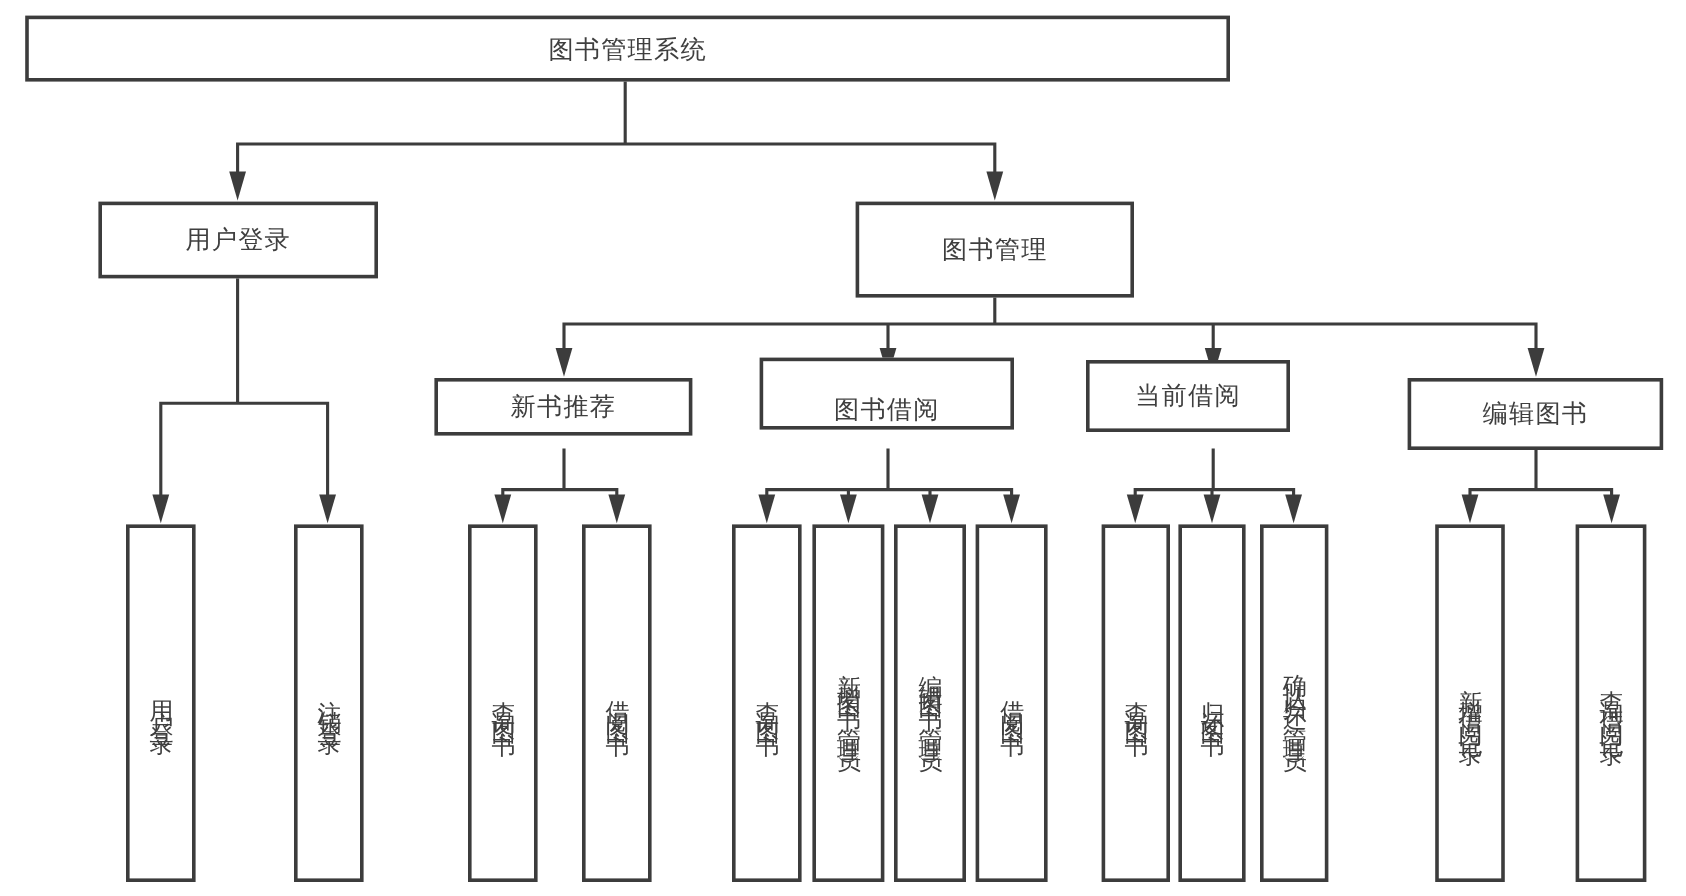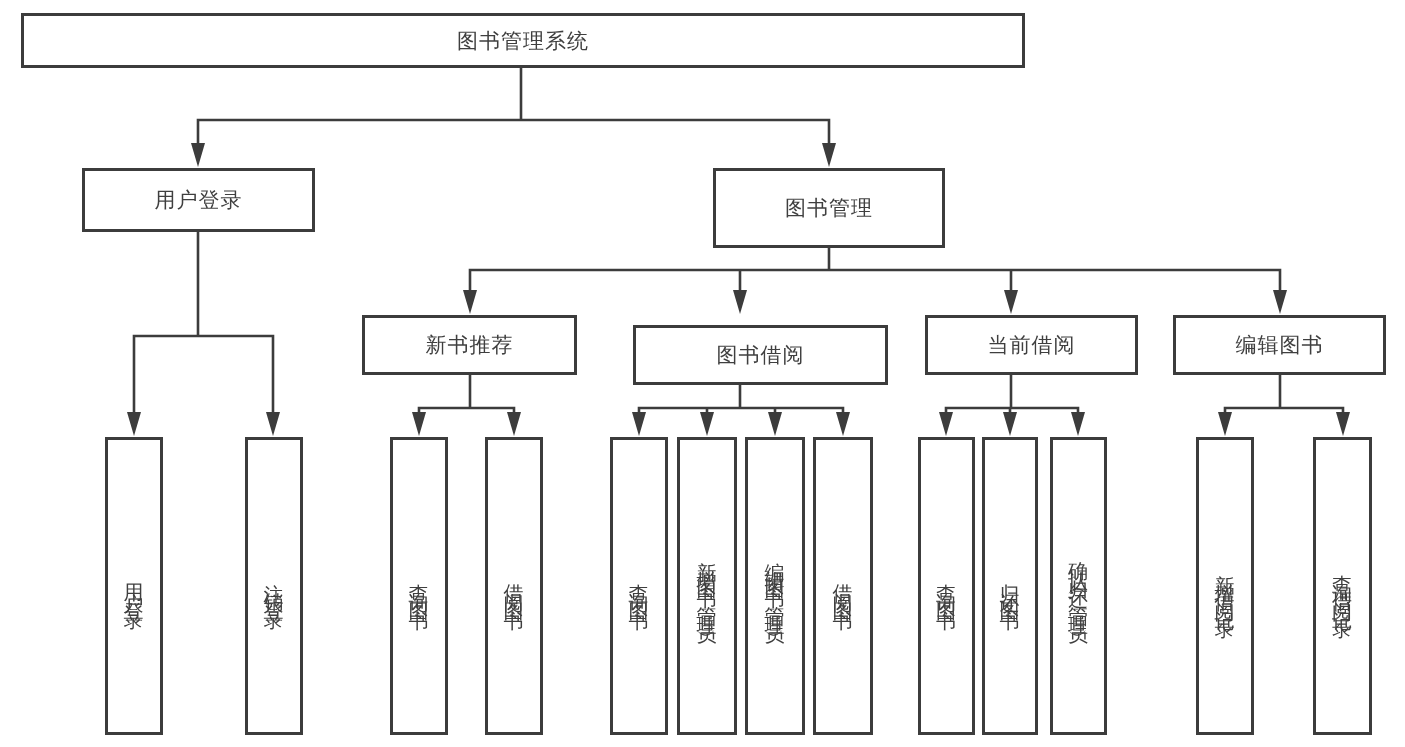--- a/index.html
+++ b/index.html
@@ -98,27 +98,27 @@
     <span class="hlabel">图书管理系统</span>
   </div>
 
   <div class="node" style="left:82px;top:168px;width:233px;height:64px;">
     <span class="hlabel">用户登录</span>
   </div>
   <div class="node" style="left:713px;top:168px;width:232px;height:80px;">
     <span class="hlabel">图书管理</span>
   </div>
 
-  <div class="node" style="left:362px;top:315px;width:215px;height:60px;">
+  <div class="node" style="left:362px;top:315px;width:215px;height:48px;">
     <span class="hlabel">新书推荐</span>
   </div>
-  <div class="node" style="left:633px;top:325px;width:255px;height:60px;">
+  <div class="node" style="left:633px;top:298px;width:212px;height:60px;align-items:flex-end;">
     <span class="hlabel">图书借阅</span>
   </div>
-  <div class="node" style="left:905px;top:315px;width:213px;height:60px;margin-left:20px;">
+  <div class="node" style="left:905px;top:300px;width:170px;height:60px;">
     <span class="hlabel">当前借阅</span>
   </div>
   <div class="node" style="left:1173px;top:315px;width:213px;height:60px;">
     <span class="hlabel">编辑图书</span>
   </div>
 
   <div class="node leaf" style="left:105px;top:437px;width:58px;height:298px;">
     <span class="vlabel">用户登录</span>
   </div>
   <div class="node leaf" style="left:245px;top:437px;width:58px;height:298px;">

